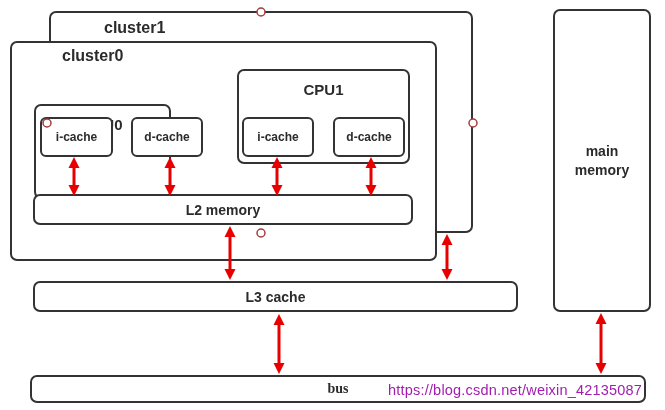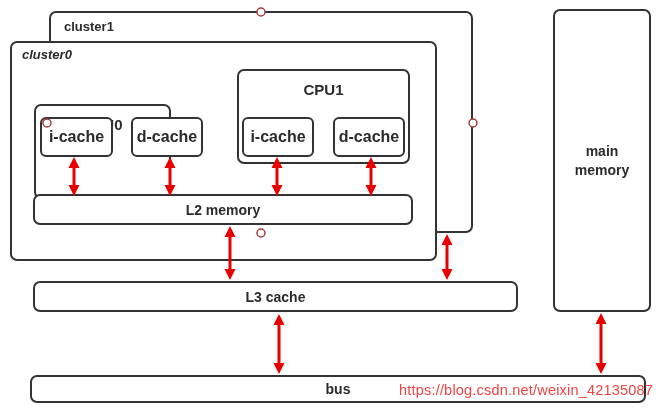--- a/index.html
+++ b/index.html
@@ -14,55 +14,56 @@
   }
   .box {
     position: absolute;
     background: #ffffff;
     border: 2px solid #333333;
     border-radius: 7px;
     box-sizing: border-box;
   }
   .corner-label {
     font-weight: 700;
-    font-size: 13px;
+    font-size: 16px;
     color: #2b2b2b;
     line-height: 1;
+    margin-left: 40px;
   }
   .cluster1-box .corner-label { padding: 7px 0 0 13px; display: inline-block; }
-  .cluster0-box .corner-label { padding: 5px 0 0 10px; display: inline-block; font-style: italic; }
+  .cluster0-box .corner-label { padding: 5px 0 0 10px; display: inline-block; }
   .cpu-box { text-align: center; }
   .cpu-title {
     display: block;
     padding-top: 10px;
     font-weight: 700;
     font-size: 15px;
   }
   .center-box {
     display: flex;
     align-items: center;
     justify-content: center;
     font-weight: 700;
   }
-  .cache-small { font-size: 16px; }
+  .cache-small { font-size: 12px; }
   .bar-label { font-size: 14px; }
   .mainmem-label {
     white-space: pre-line;
     text-align: center;
     font-size: 14px;
     line-height: 1.35;
     font-weight: 700;
   }
   .watermark {
     position: absolute;
-    left: 399px;
+    left: 388px;
     top: 382px;
     font-size: 14.5px;
     font-weight: 400;
-    color: #ef4444;
+    color: #a21caf;
     letter-spacing: 0.2px;
     white-space: nowrap;
   }
   svg.overlay {
     position: absolute;
     left: 0; top: 0;
     width: 665px; height: 410px;
     pointer-events: none;
   }
   .ashaft { stroke: #e80000; stroke-width: 3; }
@@ -103,21 +104,21 @@
   </div>
 
   <div class="box center-box bar-label" style="left:33px; top:194px; width:380px; height:31px;">
     <span>L2 memory</span>
   </div>
 
   <div class="box center-box bar-label" style="left:33px; top:281px; width:485px; height:31px;">
     <span>L3 cache</span>
   </div>
 
-  <div class="box center-box bar-label" style="left:30px; top:375px; width:616px; height:28px;">
+  <div class="box center-box bar-label" style="left:30px; top:375px; width:616px; height:28px;font-family:Liberation Serif, serif;">
     <span>bus</span>
   </div>
 
   <div class="box center-box" style="left:553px; top:9px; width:98px; height:303px;">
     <span class="mainmem-label">main
 memory</span>
   </div>
 
   <div class="watermark">https://blog.csdn.net/weixin_42135087</div>
 

